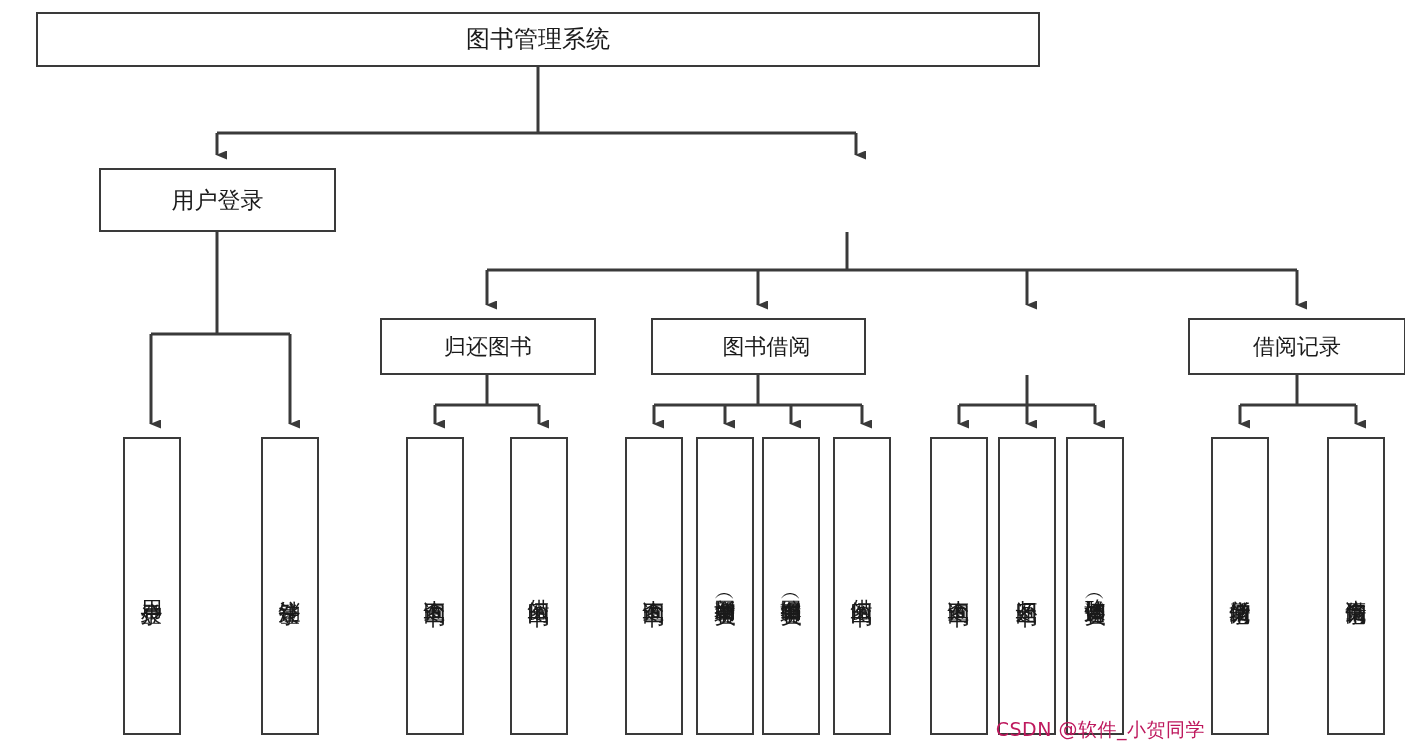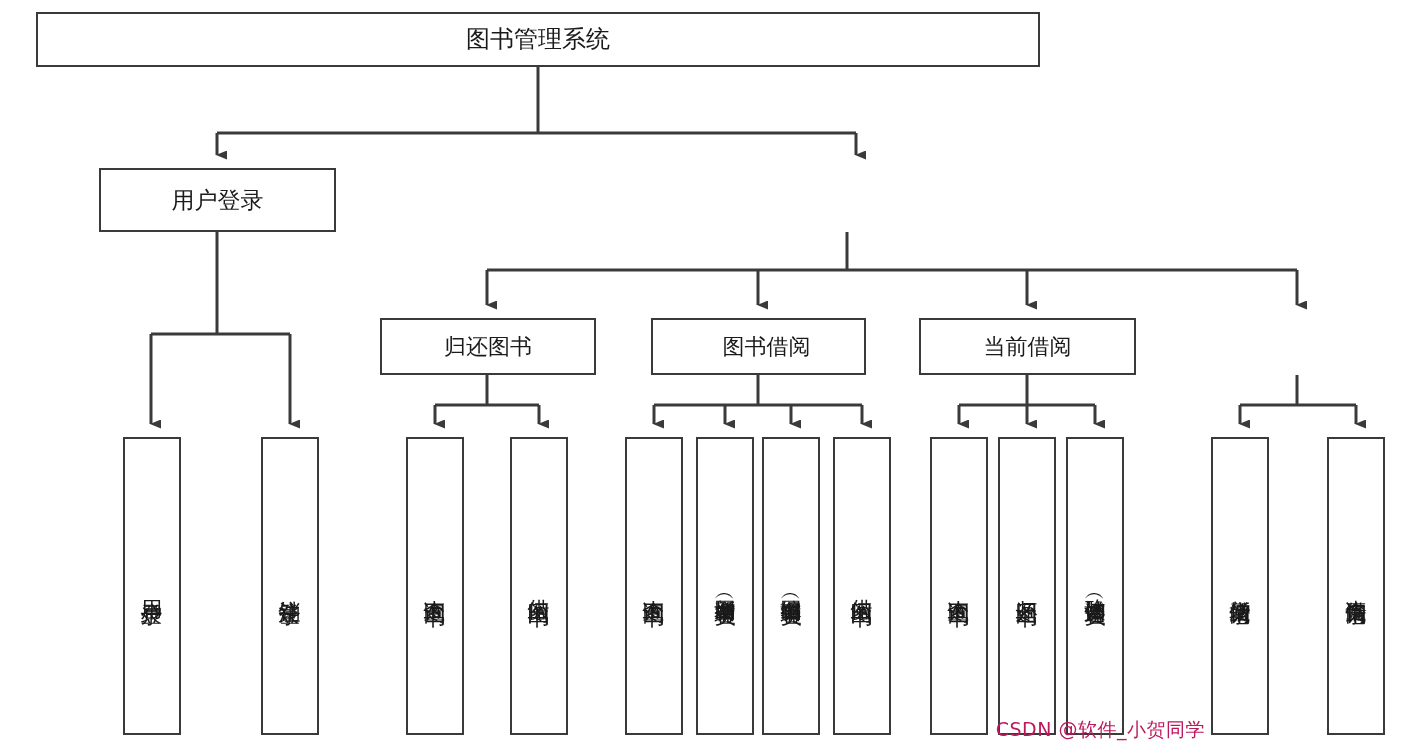--- a/index.html
+++ b/index.html
@@ -128,22 +128,22 @@
   <div class="node n-l2" style="left:81px;top:168px;width:237px;height:64px;">
     <span class="lbl">用户登录</span>
   </div>
 
   <div class="node n-l3" style="left:362px;top:318px;width:216px;height:57px;">
     <span class="lbl">归还图书</span>
   </div>
   <div class="node n-l3" style="left:633px;top:318px;width:215px;height:57px;padding-left:16px;">
     <span class="lbl">图书借阅</span>
   </div>
-  <div class="node n-l3" style="left:901px;top:318px;width:217px;height:57px;">
-    <span class="lbl">当前借阅</span>
+  <div class="node n-l3" style="left:1170px;top:318px;width:218px;height:57px;">
+    <span class="lbl">借阅记录</span>
   </div>
 
   <div class="leaf" style="left:105px;top:437px;width:58px;height:298px;">
     <span class="vlbl">用户登录</span>
   </div>
   <div class="leaf" style="left:243px;top:437px;width:58px;height:298px;">
     <span class="vlbl">注销登录</span>
   </div>
 
   <div class="leaf" style="left:388px;top:437px;width:58px;height:298px;">

